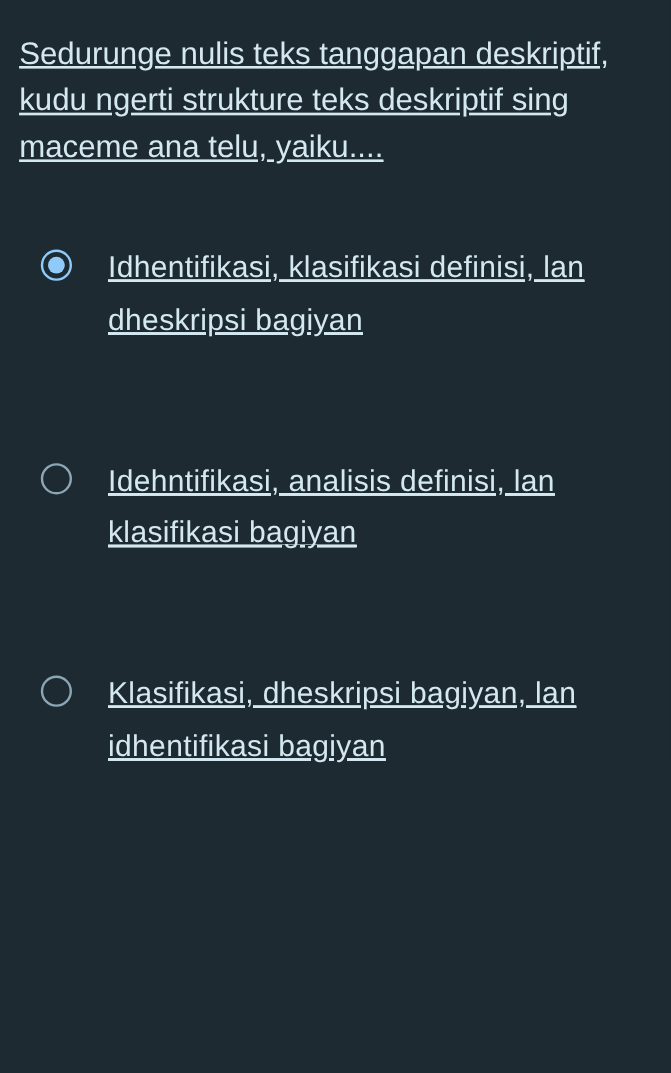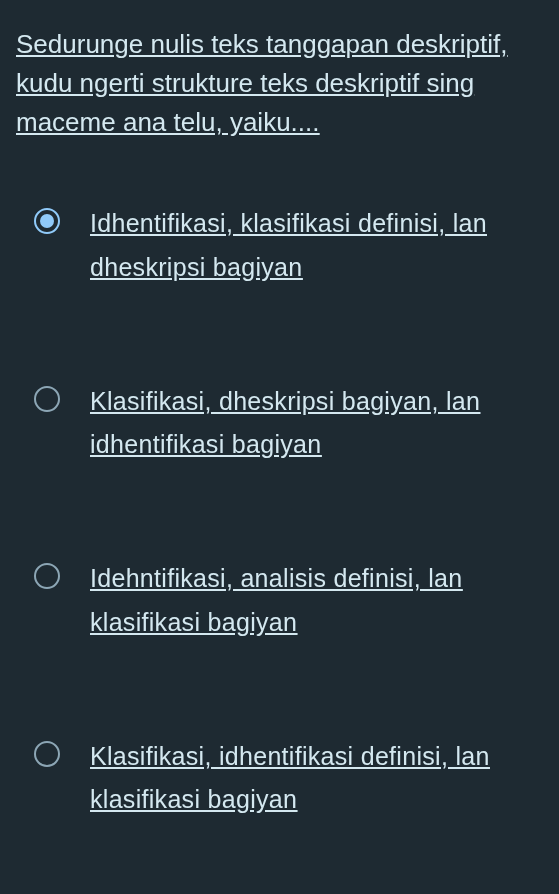--- a/index.html
+++ b/index.html
@@ -73,23 +73,19 @@
 
 <div class="question">Sedurunge nulis teks tanggapan deskriptif, kudu ngerti strukture teks deskriptif sing maceme ana telu, yaiku....</div>
 
 <div class="options">
   <div class="option">
     <div class="radio selected"></div>
     <div class="option-text">Idhentifikasi, klasifikasi definisi, lan dheskripsi bagiyan</div>
   </div>
   <div class="option">
     <div class="radio"></div>
-    <div class="option-text">Klasifikasi, dheskripsi bagiyan, lan idhentifikasi bagiyan</div>
-  </div>
-  <div class="option">
-    <div class="radio"></div>
     <div class="option-text">Idehntifikasi, analisis definisi, lan klasifikasi bagiyan</div>
   </div>
   <div class="option">
     <div class="radio"></div>
-    <div class="option-text">Klasifikasi, idhentifikasi definisi, lan klasifikasi bagiyan</div>
+    <div class="option-text">Klasifikasi, dheskripsi bagiyan, lan idhentifikasi bagiyan</div>
   </div>
 </div>
 
 </body></html>

